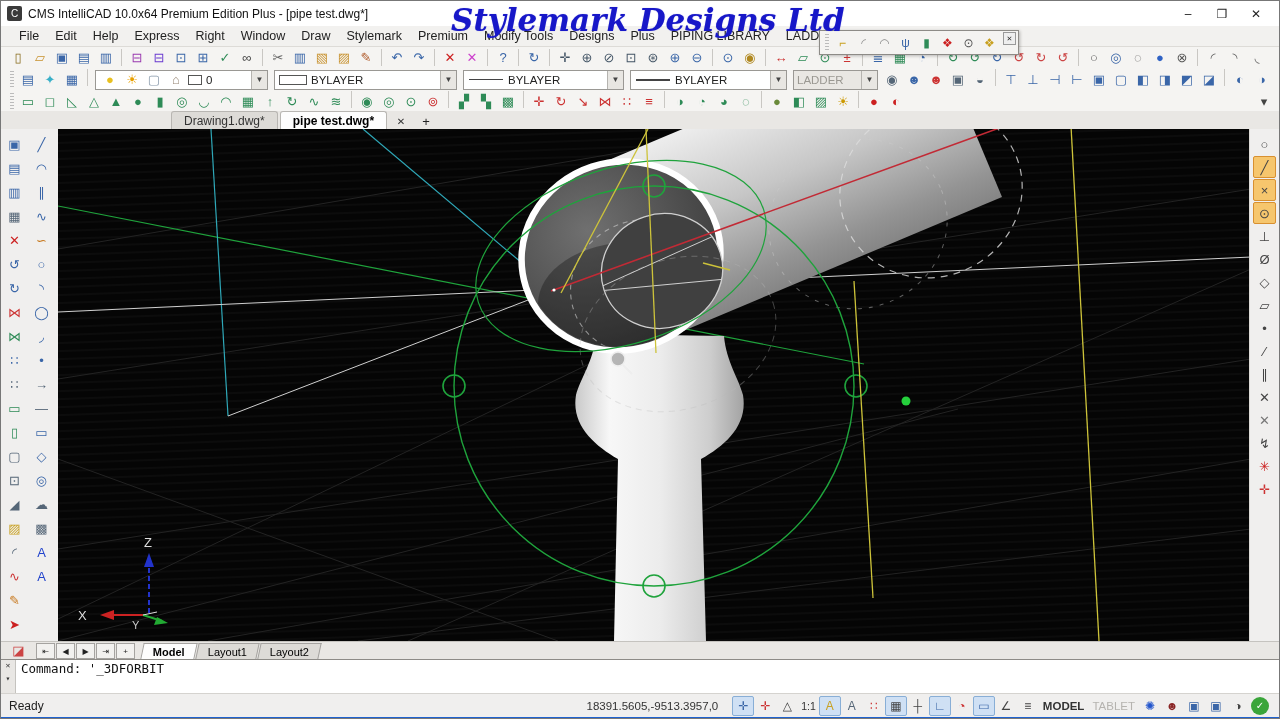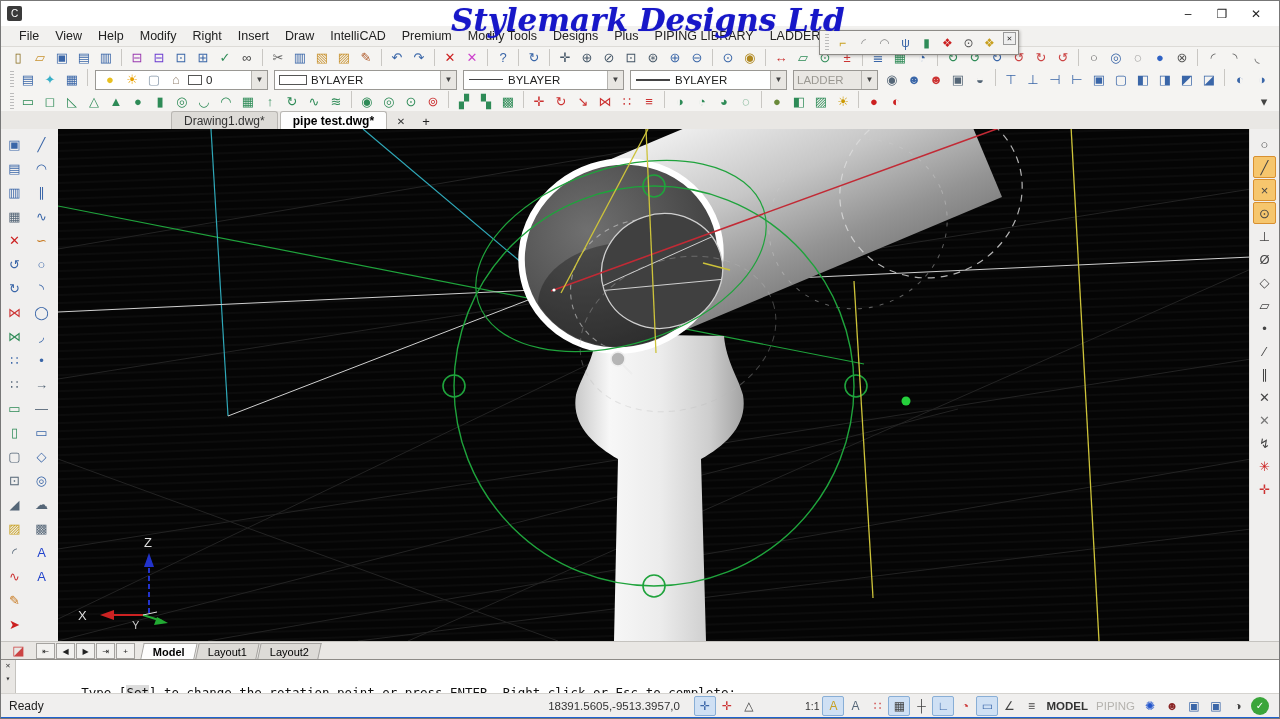--- a/index.html
+++ b/index.html
@@ -74,50 +74,51 @@
   .cmdlines{flex:1;display:flex;flex-direction:column;justify-content:center;padding-left:5px;}
   .cmdline{height:16px;line-height:16px;white-space:pre;}
   .kw{background:#dcdcdc;text-decoration:underline;}
   
   .statusbar{top:692px;height:24px;background:#f0efee;border-top:1px solid #d5d3cf;display:flex;align-items:center;padding:0 8px;font-size:12px;color:#222;}
   .coords{font-size:11.5px;color:#333;margin-right:14px;}
   .stat-strip{display:flex;align-items:center;}
   .stat-strip .ticon{width:20px;height:18px;font-size:12px;}
   .ticon.bx{background:#cfe0f4;border-color:#88aed6;}
   .ticon.rnd{border-radius:50%;width:16px;height:16px;font-size:10px;margin:0 2px;}
-  .ticon.txt{font-size:10.5px;color:#333;width:auto;padding:0 2px;margin-left:42px;}
+  .ticon.txt{font-size:10.5px;color:#333;width:auto;padding:0 2px;}
   .mode-label{font-size:11.5px;font-weight:bold;color:#333;margin:0 4px;}
   .mode-label.off{color:#b5b3af;font-weight:normal;}
   .bluestrip{top:716px;height:3px;background:#1e62d0;}
 </style>
 </head>
 <body>
 
 <div id="app">
 
   <div class="abs titlebar">
     <span class="appicon">C</span>
+    <span class="title">CMS IntelliCAD 10.0x64 Premium Edition Plus  - [pipe test.dwg*]</span>
     <div class="wincontrols">
       <span class="winbtn">–</span>
       <span class="winbtn">❐</span>
       <span class="winbtn">✕</span>
     </div>
   </div>
 
   <div class="watermark">Stylemark Designs Ltd</div>
 
   <div class="abs menubar">
       <span class="menu-item">File</span>
-      <span class="menu-item">View</span>
+      <span class="menu-item">Edit</span>
       <span class="menu-item">Help</span>
-      <span class="menu-item">Modify</span>
+      <span class="menu-item">Express</span>
       <span class="menu-item">Right</span>
-      <span class="menu-item">Insert</span>
+      <span class="menu-item">Window</span>
       <span class="menu-item">Draw</span>
-      <span class="menu-item">IntelliCAD</span>
+      <span class="menu-item">Stylemark</span>
       <span class="menu-item">Premium</span>
       <span class="menu-item">Modify Tools</span>
       <span class="menu-item">Designs</span>
       <span class="menu-item">Plus</span>
       <span class="menu-item">PIPING LIBRARY</span>
       <span class="menu-item">LADDER RACK</span>
     </div>
 
   <div class="abs tbrow tb1">
       <span class="ticon" style="color: rgb(138, 109, 31);">▯</span>
@@ -530,20 +531,21 @@
       <span>Layout2</span>
     </div>
   </div>
 
   <div class="abs cmd">
     <div class="cmdgutter">
       <span>✕</span>
       <span>▾</span>
     </div>
     <div class="cmdlines">
+      <div class="cmdline">Command: '_3DFORBIT</div>
       <div class="cmdline">
         <span>Type [</span><span class="kw">Set</span><span>] to change the rotation point or press ENTER, Right click or Esc to complete:</span>
       </div>
     </div>
   </div>
 
   <div class="abs statusbar">
     <span>Ready</span>
     <span style="flex:1"></span>
     <span class="coords">18391.5605,-9513.3957,0</span>
@@ -557,21 +559,21 @@
         <span class="ticon" style="color: rgb(204, 51, 51);">∷</span>
         <span class="ticon bx" style="color: rgb(68, 68, 68);">▦</span>
         <span class="ticon" style="color: rgb(68, 68, 68);">┼</span>
         <span class="ticon bx" style="color: rgb(58, 102, 168);">∟</span>
         <span class="ticon" style="color: rgb(204, 51, 51);">◔</span>
         <span class="ticon bx" style="color: rgb(58, 102, 168);">▭</span>
         <span class="ticon" style="color: rgb(68, 68, 68);">∠</span>
         <span class="ticon" style="color: rgb(68, 68, 68);">≡</span>
       </span>
     <span class="mode-label">MODEL</span>
-    <span class="mode-label off">PIPING</span>
+    <span class="mode-label off">TABLET</span>
     <span class="stat-strip">
         <span class="ticon" style="color: rgb(34, 85, 204);">✺</span>
         <span class="ticon" style="color: rgb(138, 37, 37);">☻</span>
         <span class="ticon" style="color: rgb(58, 102, 168);">▣</span>
         <span class="ticon" style="color: rgb(58, 102, 168);">▣</span>
         <span class="ticon" style="color: rgb(68, 68, 68);">◑</span>
         <span class="ticon rnd" style="color: rgb(255, 255, 255); background: rgb(58, 165, 58);">✓</span>
       </span>
   </div>
 

